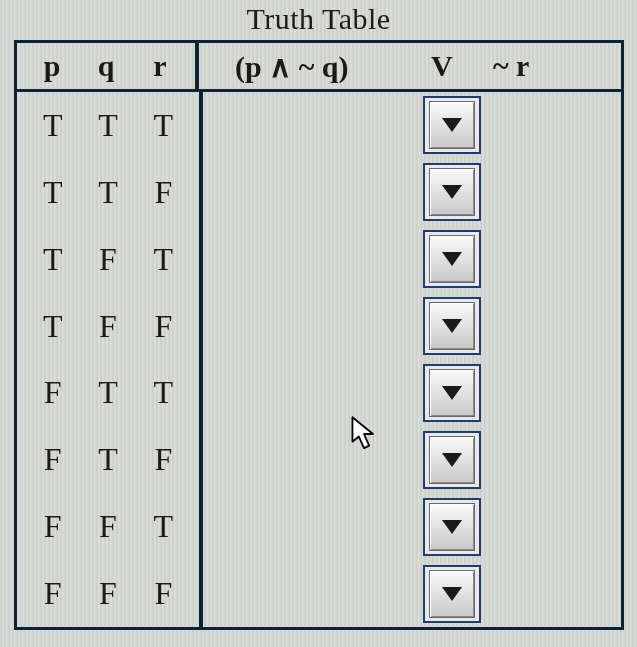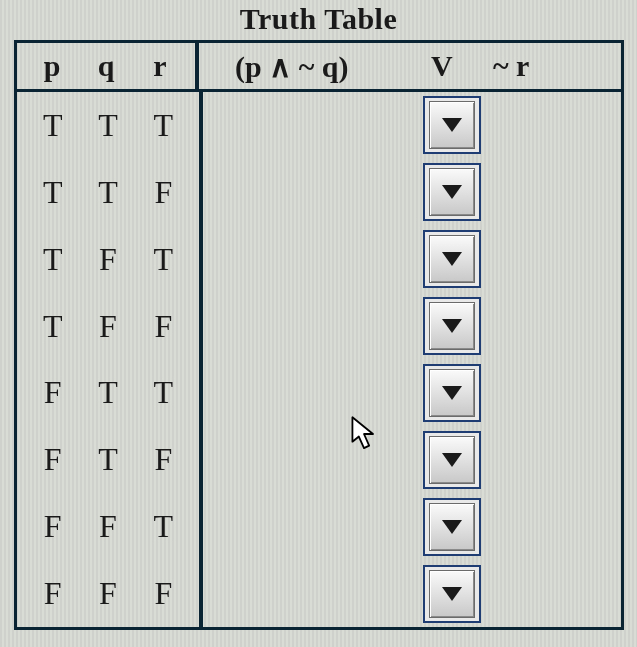--- a/index.html
+++ b/index.html
@@ -20,21 +20,21 @@
       repeating-linear-gradient(90deg,#cfd1cc 0 2px,#d9dbd5 2px 4px),
       linear-gradient(#d6d8d2,#d6d8d2);
   }
   .title{
     position:absolute;
     top:2px;
     left:0;
     width:100%;
     text-align:center;
     font-size:30px;
-    font-weight:700;
+    font-weight:400;
     letter-spacing:0.5px;
   }
   .frame{
     position:absolute;
     left:14px;
     top:40px;
     width:610px;
     height:590px;
     border:3px solid #0b2434;
     box-sizing:border-box;

